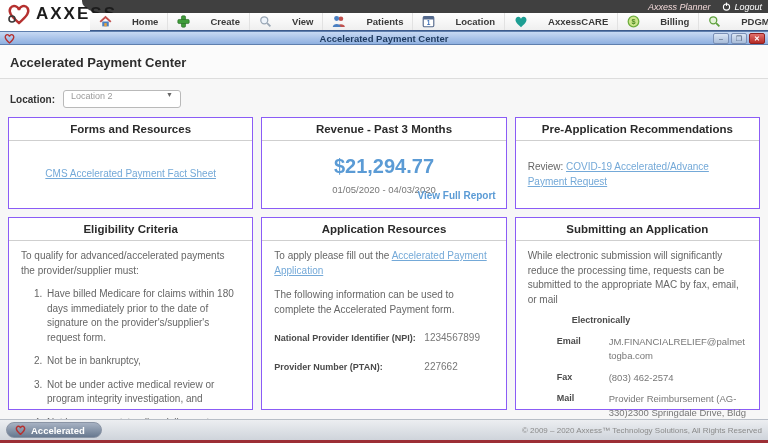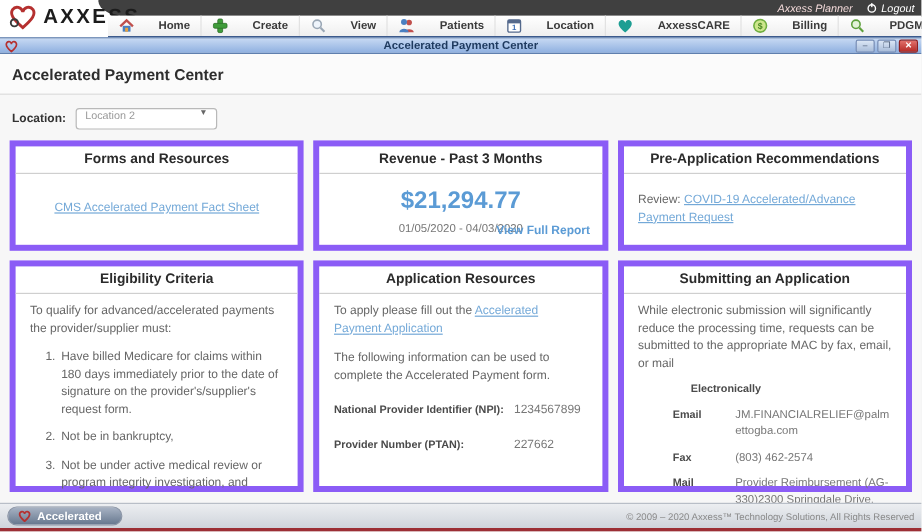--- a/index.html
+++ b/index.html
@@ -42,21 +42,21 @@
   .page-title { font-size:13px; font-weight:bold; color:#2e2e2e; padding:10px 10px 8px 10px;
                 border-bottom:1px solid #ddd; background:#fbfbfb; }
   .location-row { display:flex; align-items:center; gap:8px; padding:11px 10px 9px 10px; }
   .location-label { font-size:10px; font-weight:bold; color:#333; }
   .location-select { width:118px; height:18px; border:1px solid #b9b9b9; border-radius:3px; background:#fff;
                      display:flex; justify-content:space-between; padding:0 7px; cursor:pointer; }
   .location-select .val { font-size:9px; color:#9a9a9a; }
   .location-select .caret { font-size:7px; color:#666; }
 
   .cards-grid { display:grid; grid-template-columns:1fr 1fr 1fr; gap:8px; padding:0 8px; margin-bottom:8px; }
-  .card { background:#fff; border:5px solid #8b5cf6; display:flex; flex-direction:column; }
+  .card { background:#fff; border:1px solid #8b5cf6; display:flex; flex-direction:column; }
   .card-header { text-align:center; font-size:11.5px; font-weight:bold; color:#2b2b2b;
                  padding:5px 4px; border-bottom:1px solid #cfcfcf; }
   .card-body { flex:1; padding:8px 12px; font-size:10px; color:#666; line-height:1.45; }
   .row1 .card { height:92px; }
   .row2 .card { height:193px; }
 
   a.lnk { color:#74a9d8; text-decoration:underline; cursor:pointer; font-size:10px; }
 
   .center-body { display:flex; align-items:center; justify-content:center; text-align:center; }
   .revenue-body { display:flex; flex-direction:column; align-items:center; justify-content:center; position:relative; }

